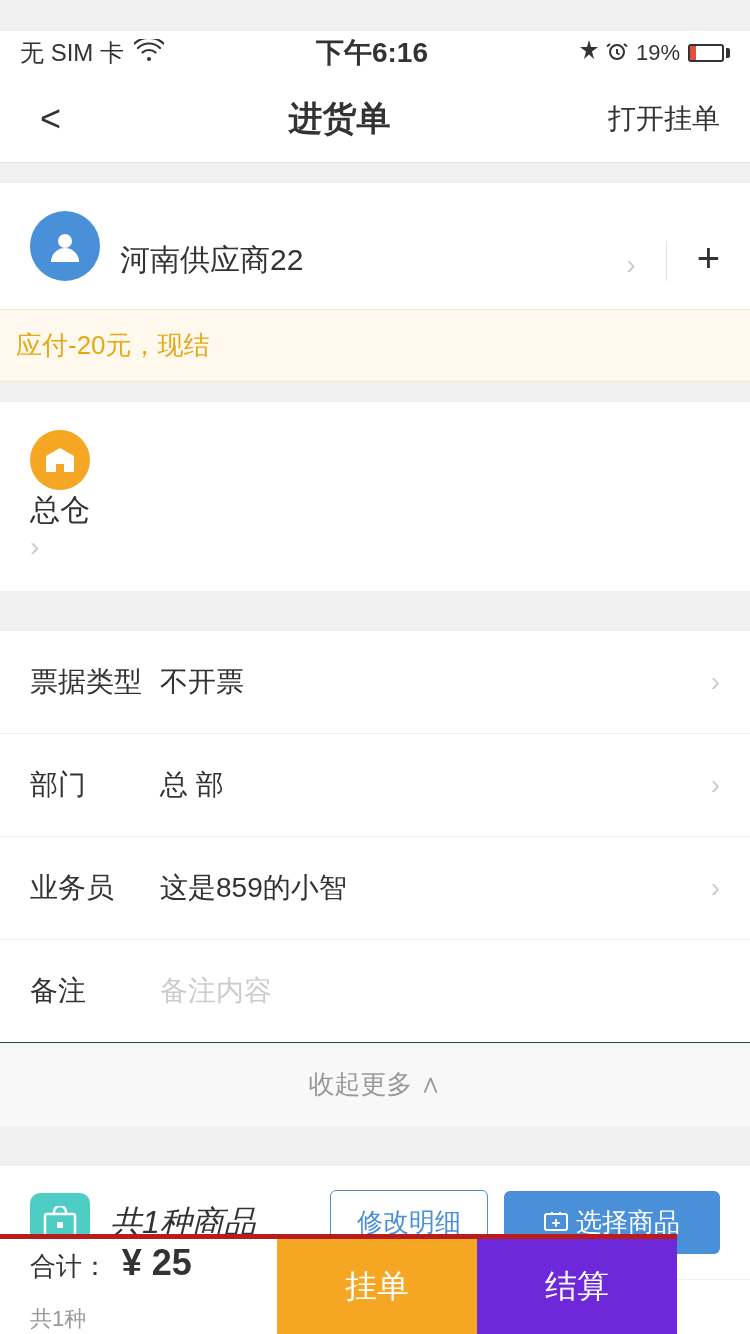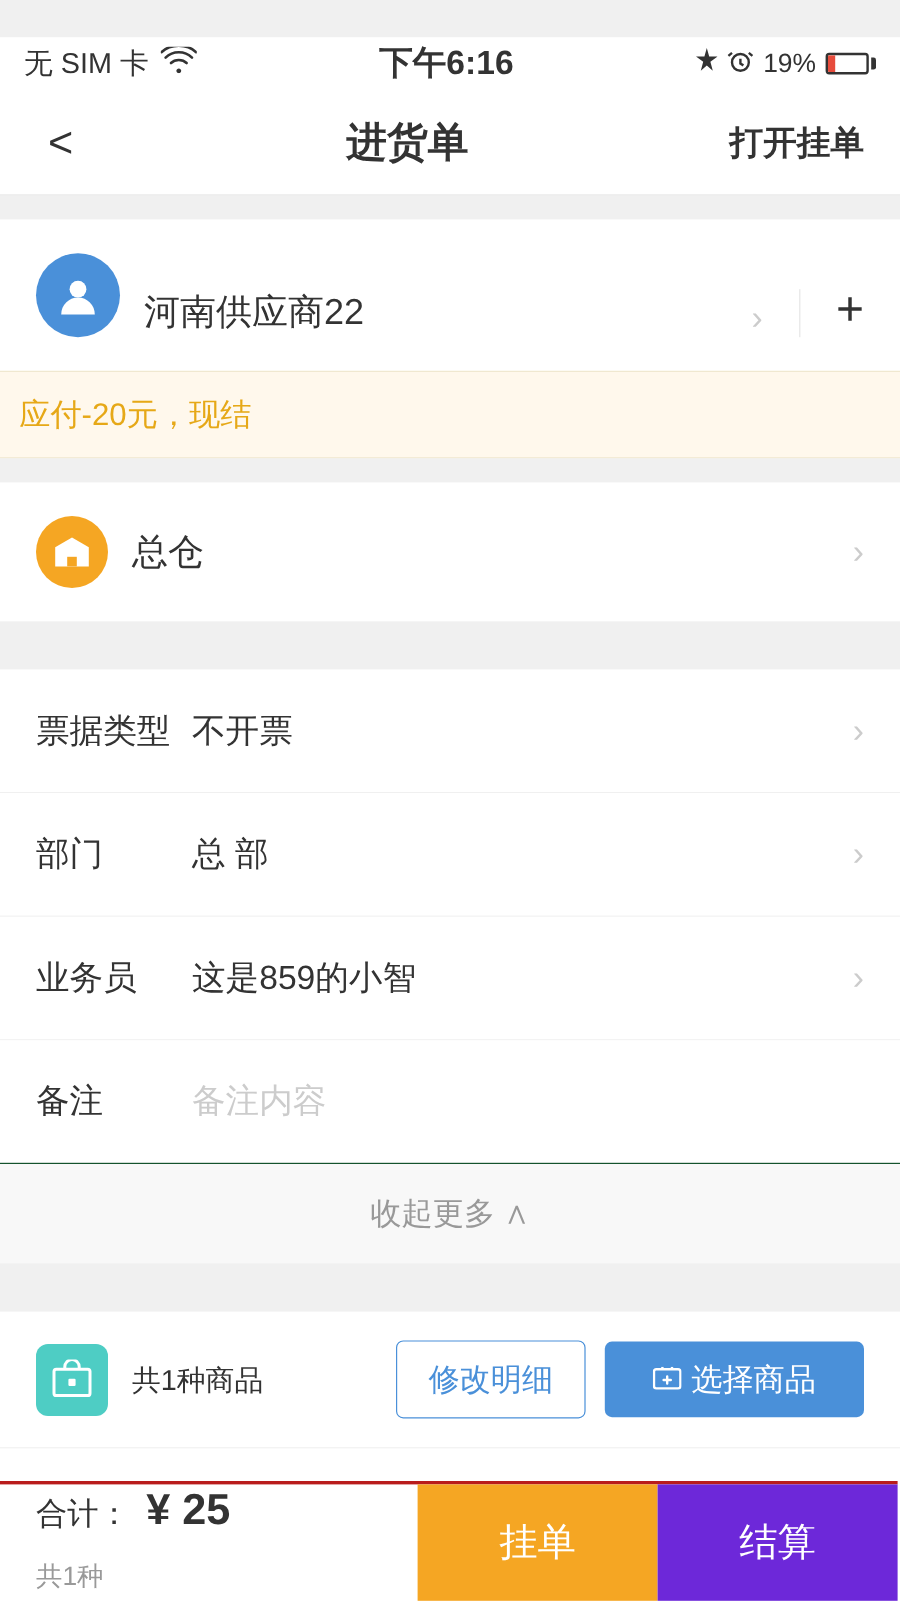--- a/index.html
+++ b/index.html
@@ -70,21 +70,20 @@
     }
     .nav-title {
       font-size: 34px;
       font-weight: 600;
       color: #333;
     }
     .nav-action {
       font-size: 28px;
       color: #333;
       cursor: pointer;
-      font-weight: bold;
     }
 
     
     .section-divider {
       height: 20px;
       background: #f0f0f0;
     }
 
     
     .card {
@@ -172,23 +171,23 @@
       color: #ccc;
     }
     .form-chevron {
       color: #ccc;
       font-size: 28px;
     }
 
     
     .warehouse-row {
       display: flex;
-      align-items: center;
       padding: 28px 30px;
       background: #fff;
+      flex-direction: column;
     }
     .warehouse-icon {
       width: 60px; height: 60px;
       border-radius: 50%;
       background: #f5a623;
       display: flex; align-items: center; justify-content: center;
       margin-right: 20px;
       flex-shrink: 0;
     }
     .warehouse-name {
@@ -220,22 +219,23 @@
     .product-icon {
       width: 60px; height: 60px;
       border-radius: 10px;
       background: #4ecdc4;
       display: flex; align-items: center; justify-content: center;
       margin-right: 20px;
       flex-shrink: 0;
     }
     .product-count {
       flex: 1;
-      font-size: 24px;
-      color: #333;
+      font-size: 32px;
+      color: #333;
+      font-style: italic;
     }
     .btn-outline {
       border: 1.5px solid #4a90d9;
       color: #4a90d9;
       background: #fff;
       border-radius: 6px;
       padding: 14px 26px;
       font-size: 26px;
       cursor: pointer;
       margin-right: 16px;
@@ -293,26 +293,26 @@
       font-size: 30px;
       padding: 10px;
       cursor: pointer;
     }
 
     
     .bottom-bar {
       position: fixed;
       bottom: 0;
       left: 0;
-      width: 748px;
+      width: 677px;
       height: 100px;
       display: flex;
-      align-items: flex-start;
-      background: #fff;
-      border-top: 3px solid #b91c1c;
+      align-items: flex-end;
+      background: #fff;
+      border-top: 5px solid #b91c1c;
     }
     .total-area {
       flex: 1;
       padding: 0 30px;
     }
     .total-label {
       font-size: 26px;
       color: #333;
       display: inline;
     }

